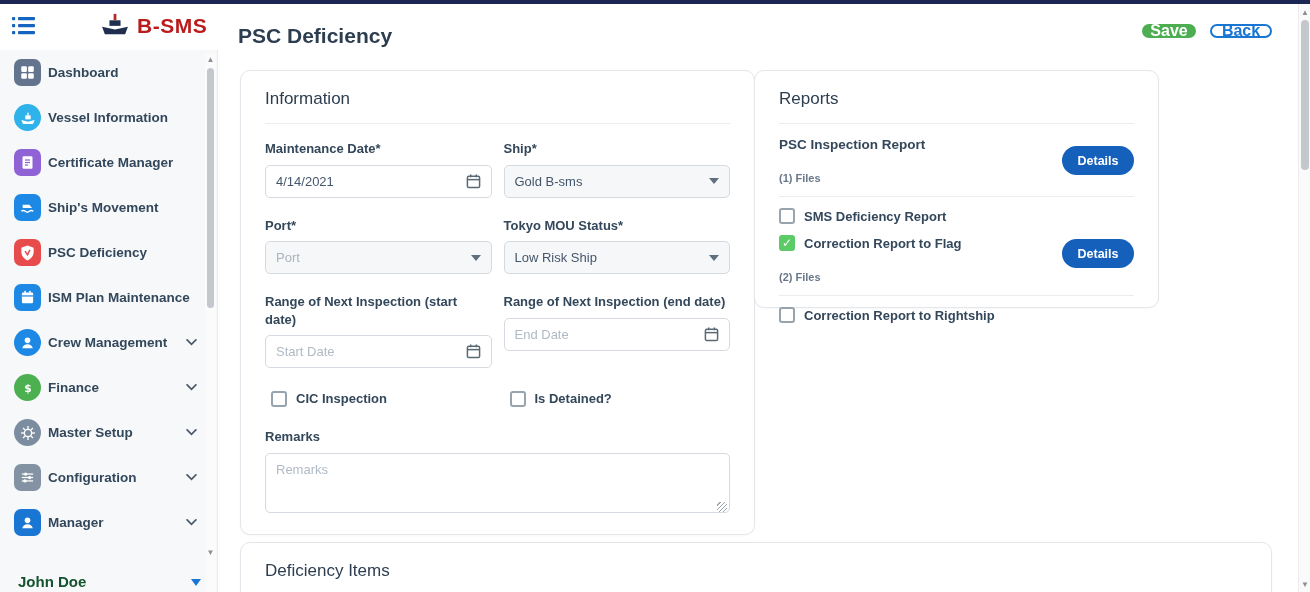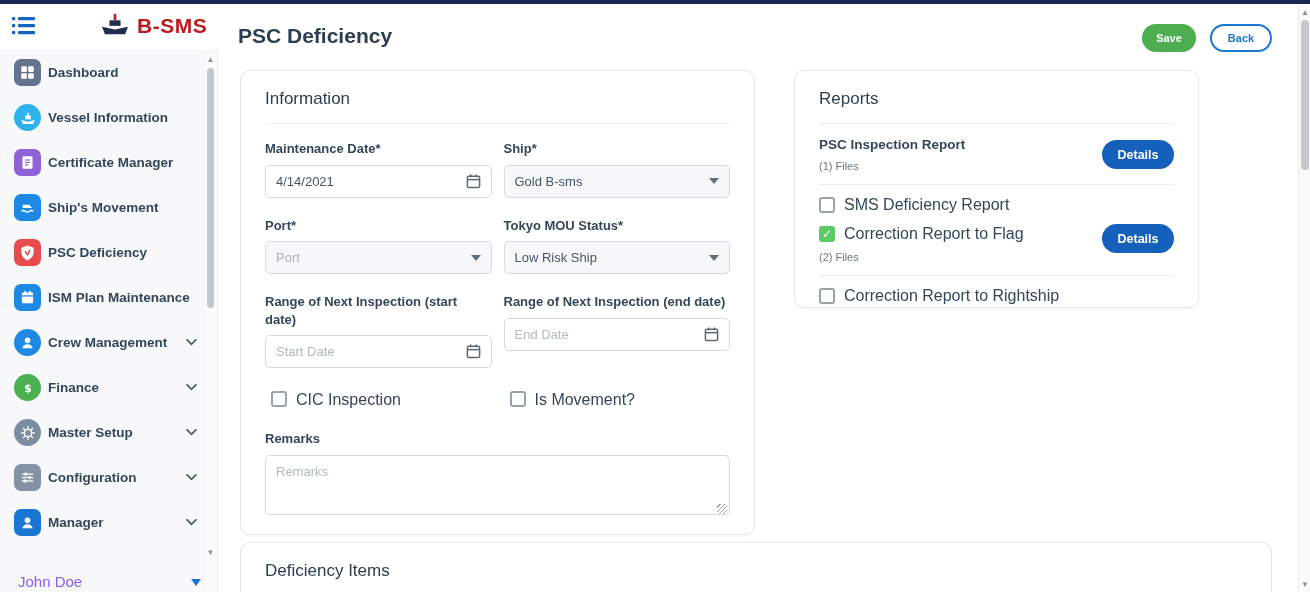--- a/index.html
+++ b/index.html
@@ -7,51 +7,51 @@
     font-family:"Liberation Sans","DejaVu Sans",sans-serif;color:#33475b;position:relative}
 
   .topline{position:absolute;top:0;left:0;width:1310px;height:4px;background:#1b2653;z-index:20}
 
   
   .hamburger{position:absolute;top:16px;left:12px;width:24px;height:20px;cursor:pointer}
   .logo{position:absolute;top:12px;left:100px;display:flex;align-items:center;gap:7px}
   .logo-text{font-size:21px;font-weight:bold;color:#b91c1c;letter-spacing:.5px}
   .page-title{position:absolute;top:24px;left:238px;font-size:21px;font-weight:bold;color:#2d3e50}
   .header-buttons{position:absolute;top:24px;right:38px;display:flex;gap:14px}
-  .btn{height:28px;border-radius:14px;font-size:11px;font-weight:bold;display:flex;
+  .btn{height:14px;border-radius:14px;font-size:16px;font-weight:bold;display:flex;
     align-items:center;justify-content:center;cursor:pointer;border:none}
   .btn-save{width:54px;background:#4cae51;color:#fff}
   .btn-back{width:62px;background:#fff;color:#1976d2;border:2px solid #1976d2}
 
   
   .sidebar{position:absolute;top:50px;left:0;width:218px;bottom:0;background:#f7f8fa;
     border-right:1px solid #e8eaee}
   .nav-item{display:flex;align-items:center;gap:7px;height:45px;padding:0 20px 0 14px;cursor:pointer}
   .nav-label{font-size:13.5px;font-weight:bold;color:#33475b;white-space:nowrap}
   .icon-badge{width:27px;height:27px;border-radius:7px;display:flex;align-items:center;
     justify-content:center;flex:none}
   .icon-badge.round{border-radius:50%}
   .chev{margin-left:auto;display:flex;align-items:center}
   .user-row{position:absolute;bottom:-6px;left:0;width:100%;height:34px;display:flex;
     align-items:center;padding:0 16px 0 18px;cursor:pointer}
-  .user-name{font-size:15px;font-weight:normal;color:#8b5cf6}
+  .user-name{font-size:15px;font-weight:bold;color:#14532d}
   .user-caret{margin-left:auto}
 
   
   .side-scroll{position:absolute;top:4px;right:1px;width:11px;bottom:0;background:#fbfbfc}
   .side-scroll .arrow{position:absolute;left:0;width:11px;height:11px;font-size:8px;color:#8a8f96;
     display:flex;align-items:center;justify-content:center}
   .side-scroll .thumb{position:absolute;left:2px;width:7px;border-radius:4px;background:#c4c8cd}
 
   
   .main{position:absolute;left:218px;top:56px;right:12px;bottom:0}
   .card{position:absolute;background:#fff;border:1px solid #e3e6ea;border-radius:10px;
     box-shadow:0 1px 2px rgba(0,0,0,.03);padding:18px 24px}
   .card-info{left:22px;top:14px;width:515px;height:465px}
-  .card-reports{left:576px;top:14px;width:405px;height:238px}
+  .card-reports{left:536px;top:14px;width:405px;height:238px}
   .card-def{left:22px;top:486px;width:1032px;height:140px}
   .card-title{font-size:17px;font-weight:normal;color:#2d3e50;padding-bottom:14px;
     border-bottom:1px solid #eaedf0}
 
   
   .form-grid{display:grid;grid-template-columns:1fr 1fr;column-gap:12px;row-gap:19px;margin-top:16px}
   .field-label{font-size:13px;font-weight:bold;color:#33475b;margin-bottom:7px;line-height:1.35}
   .nowrap{white-space:nowrap}
   .control{height:33px;border:1px solid #d5dae0;border-radius:5px;display:flex;align-items:center;
     padding:0 10px;font-size:13px;color:#44566c;background:#fff;cursor:pointer}
@@ -59,34 +59,34 @@
   .control input{border:none;outline:none;flex:1;font:inherit;color:#44566c;background:transparent;min-width:0}
   .control input::placeholder{color:#b0bac4}
   .select-text{flex:1}
   .select-text.placeholder{color:#aab4be}
   .ctrl-icon{margin-left:8px;display:flex;align-items:center}
   .checkbox-row{display:flex;gap:9px;margin-top:4px;padding-left:6px}
   .cb{width:16px;height:16px;border:2px solid #98a4ad;border-radius:3px;background:#fff;flex:none;
     display:flex;align-items:center;justify-content:center;cursor:pointer}
   .cb.checked{background:#5ccb66;border-color:#5ccb66}
   .cb.checked::after{content:"✓";color:#fff;font-size:12px;font-weight:bold;line-height:1}
-  .cb-label{font-size:16px;font-weight:normal;color:#33475b}
+  .cb-label{font-size:13px;font-weight:bold;color:#33475b}
   .remarks-block{grid-column:1 / -1;margin-top:2px}
   .ta-wrap{position:relative}
   .ta-wrap textarea{width:100%;height:60px;border:1px solid #d5dae0;border-radius:5px;resize:none;
     padding:8px 10px;font:13px "Liberation Sans","DejaVu Sans",sans-serif;color:#44566c;outline:none}
   .ta-wrap textarea::placeholder{color:#b0bac4}
   .ta-wrap::after{content:"";position:absolute;right:3px;bottom:5px;width:10px;height:10px;
     background:repeating-linear-gradient(135deg,transparent 0 2px,#9aa4ad 2px 3px)}
 
   
   .rep-row{display:flex;align-items:center}
   .rep-row-a{margin-top:13px}
   .rep-label{font-size:13.5px;font-weight:bold;color:#33475b}
-  .rep-files{font-size:11px;color:#68788a;margin-top:8px;font-weight:normal}
+  .rep-files{font-size:11px;color:#68788a;margin-top:20px;font-weight:bold}
   .btn-details{margin-left:auto;width:72px;height:29px;border-radius:15px;background:#1560bb;
     color:#fff;font-size:12.5px;font-weight:bold;display:flex;align-items:center;justify-content:center;
     cursor:pointer;border:none}
   .rep-divider{border-top:1px solid #eaedf0;margin:12px 0 0}
   .rep-check{display:flex;align-items:center;gap:9px;margin-top:11px}
 
   
   .page-scroll{position:absolute;top:4px;right:0;width:12px;bottom:0;background:#fafafa;
     border-left:1px solid #ececec}
   .page-scroll .arrow{position:absolute;left:0;width:12px;height:12px;font-size:8px;color:#8a8f96;
@@ -392,21 +392,21 @@
         </div>
       </div>
 
       <div class="checkbox-row">
         <span class="cb"></span>
         <span class="cb-label">CIC Inspection</span>
       </div>
 
       <div class="checkbox-row">
         <span class="cb"></span>
-        <span class="cb-label">Is Movement?</span>
+        <span class="cb-label">Is Detained?</span>
       </div>
 
       <div class="remarks-block">
         <div class="field-label">Remarks</div>
         <div class="ta-wrap">
           <textarea placeholder="Remarks" style=""></textarea>
         </div>
       </div>
 
     </div>

